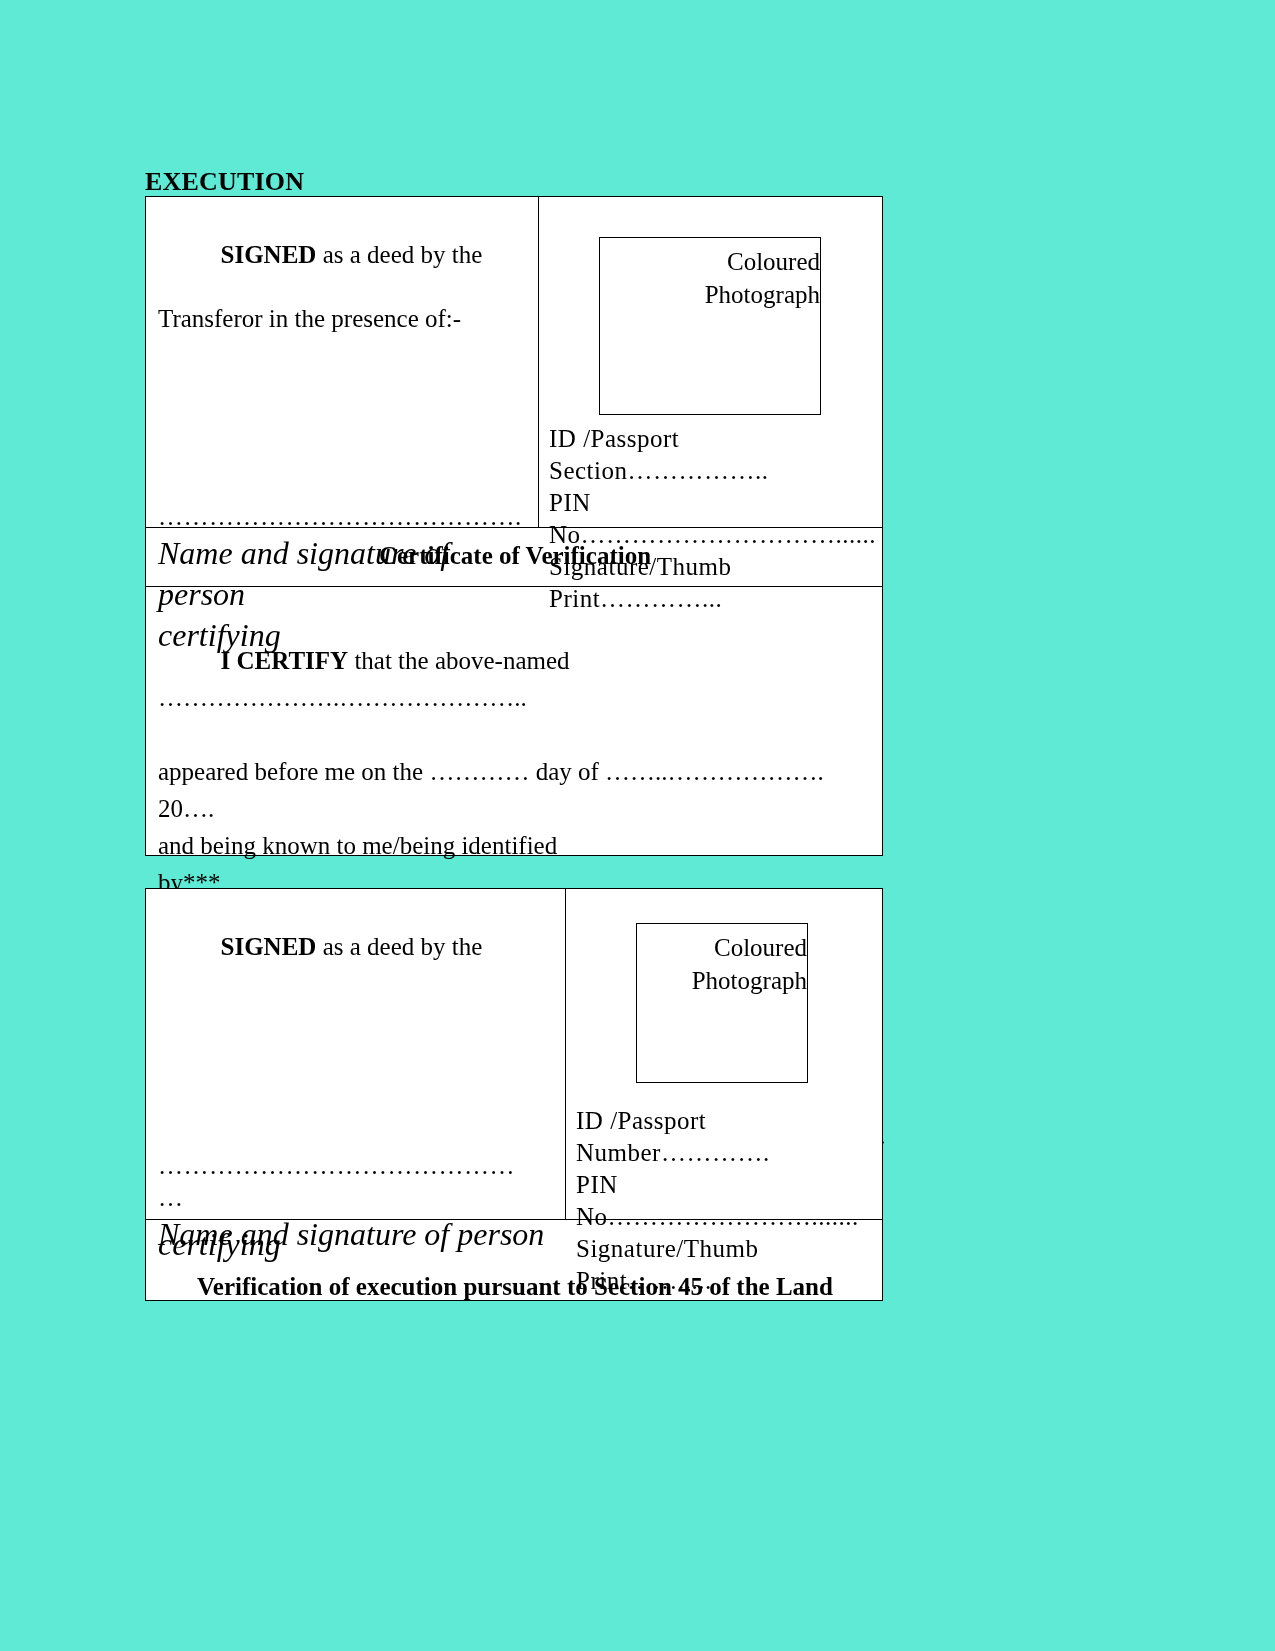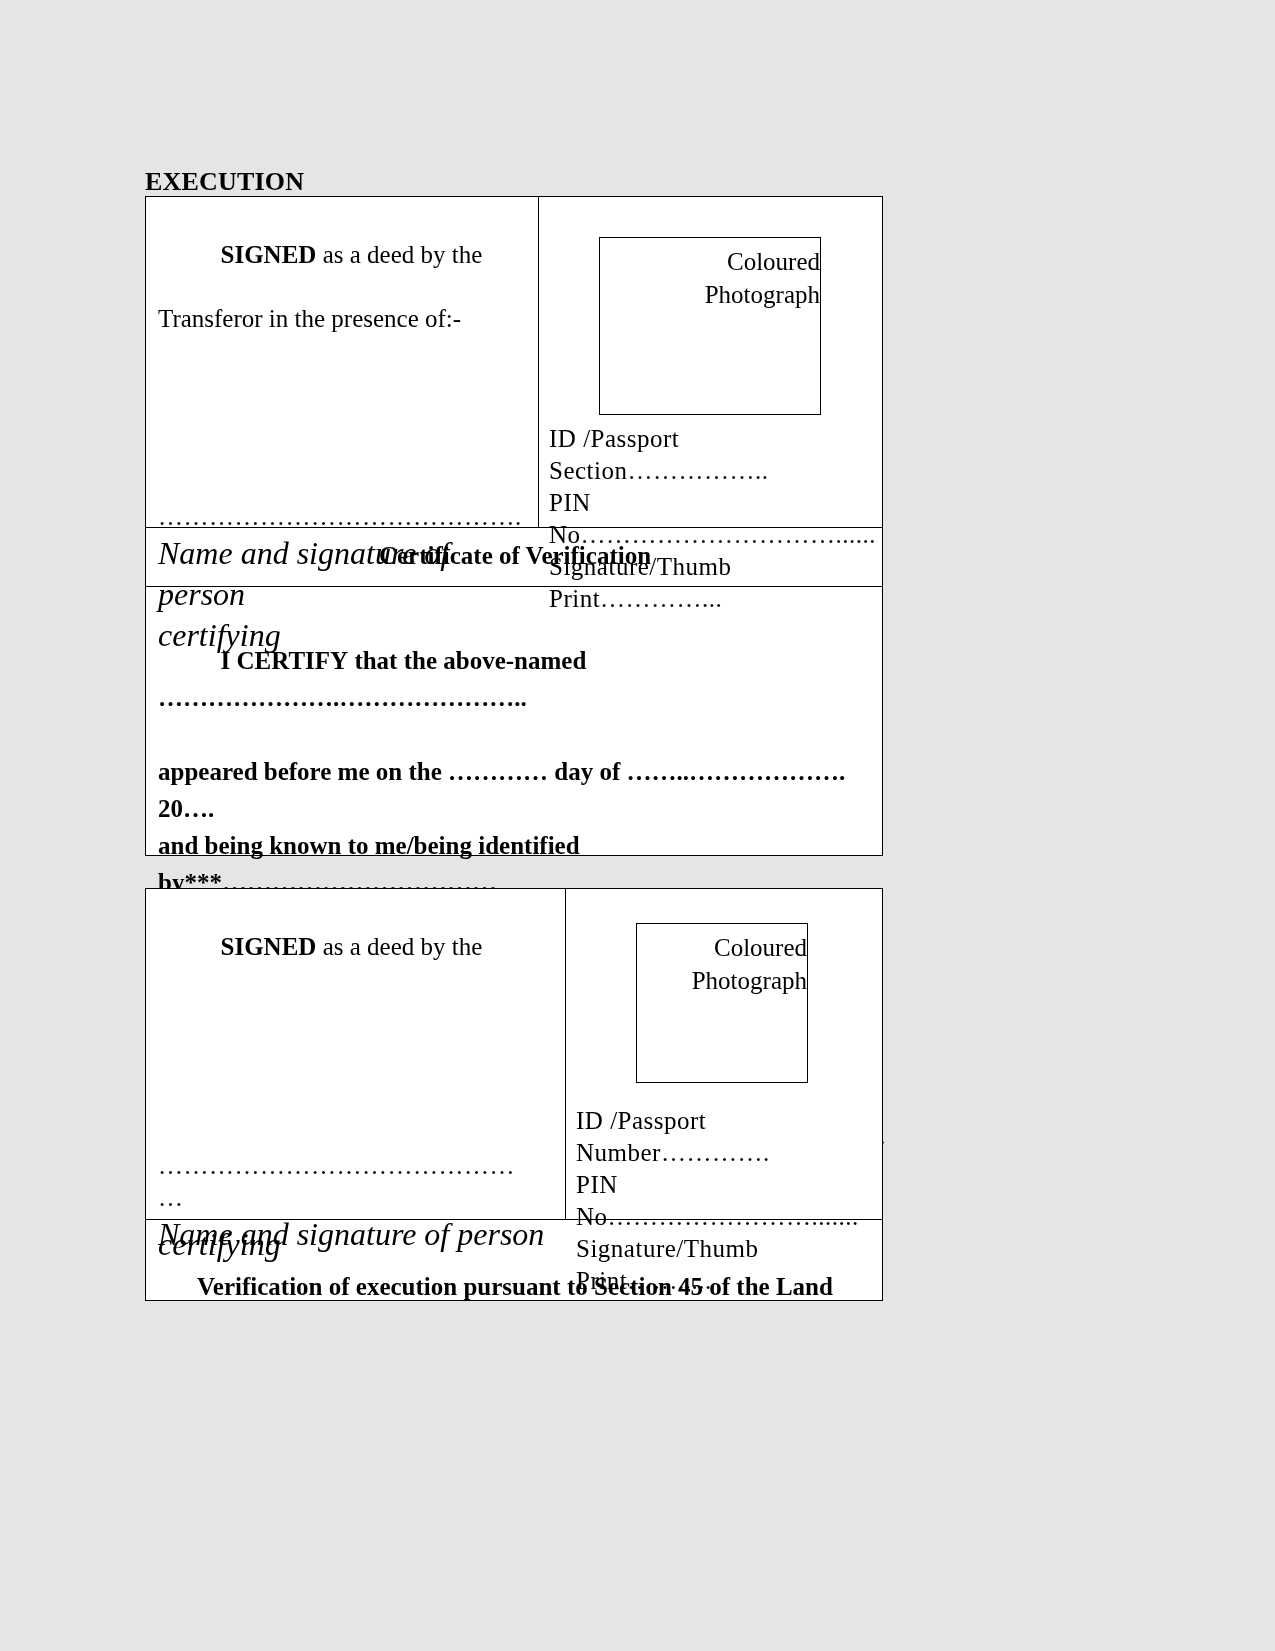--- a/index.html
+++ b/index.html
@@ -14,21 +14,21 @@
     font-family: "Liberation Serif", "DejaVu Serif", serif;
     color: #000000;
     overflow: hidden;
   }
 
   .page {
     position: absolute;
     left: 0; top: 0;
     width: 1275px;
     height: 1651px;
-    background: #e5e5e5;
+    background: #5eead4;
   }
 
   
   .exec-heading {
     position: absolute;
     left: 145px;
     top: 168px;
     font-size: 26px;
     font-weight: bold;
     letter-spacing: 0.2px;
@@ -86,21 +86,20 @@
   .center-head {
     text-align: center;
     font-weight: bold;
     font-size: 25px;
   }
 
   .para {
     font-size: 25px;
     line-height: 1.48;
     white-space: pre-wrap;
-    font-weight: bold;
   }
 
   .sig-line-wrap {
     text-align: right;
     padding-right: 30px;
   }
   .sig-dots {
     font-size: 25px;
     letter-spacing: 0.5px;
     display: block;

